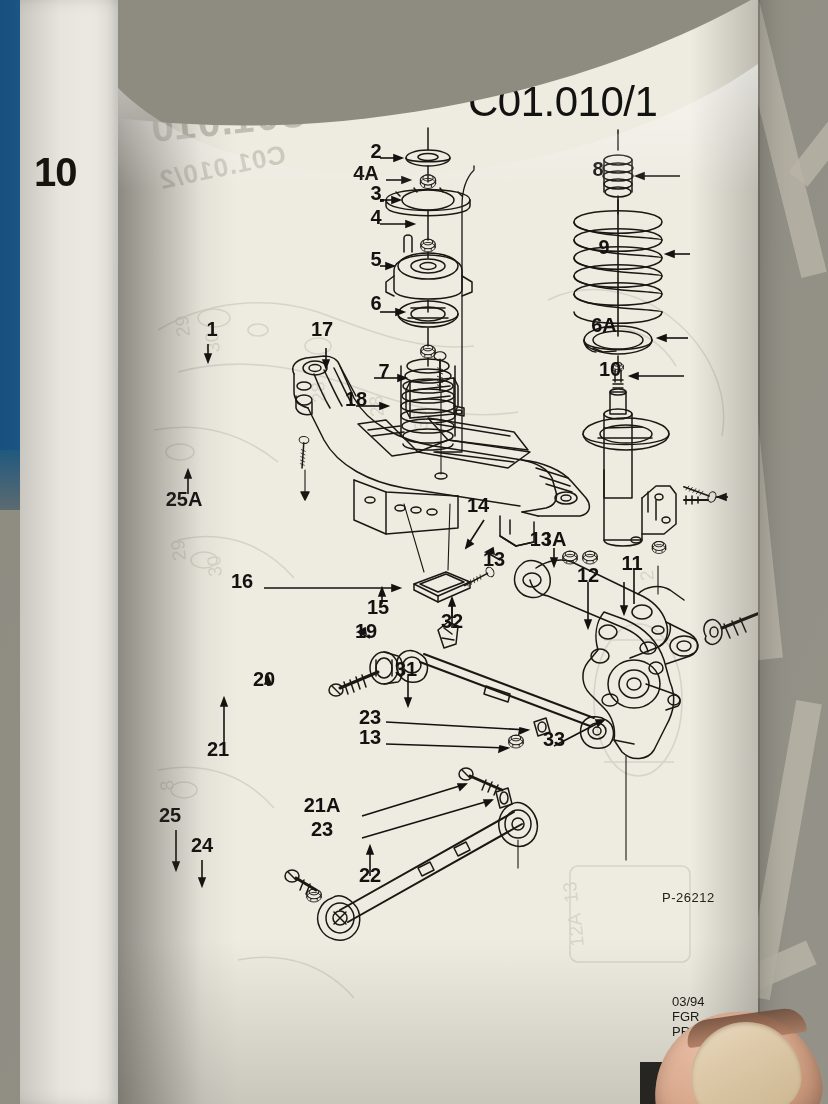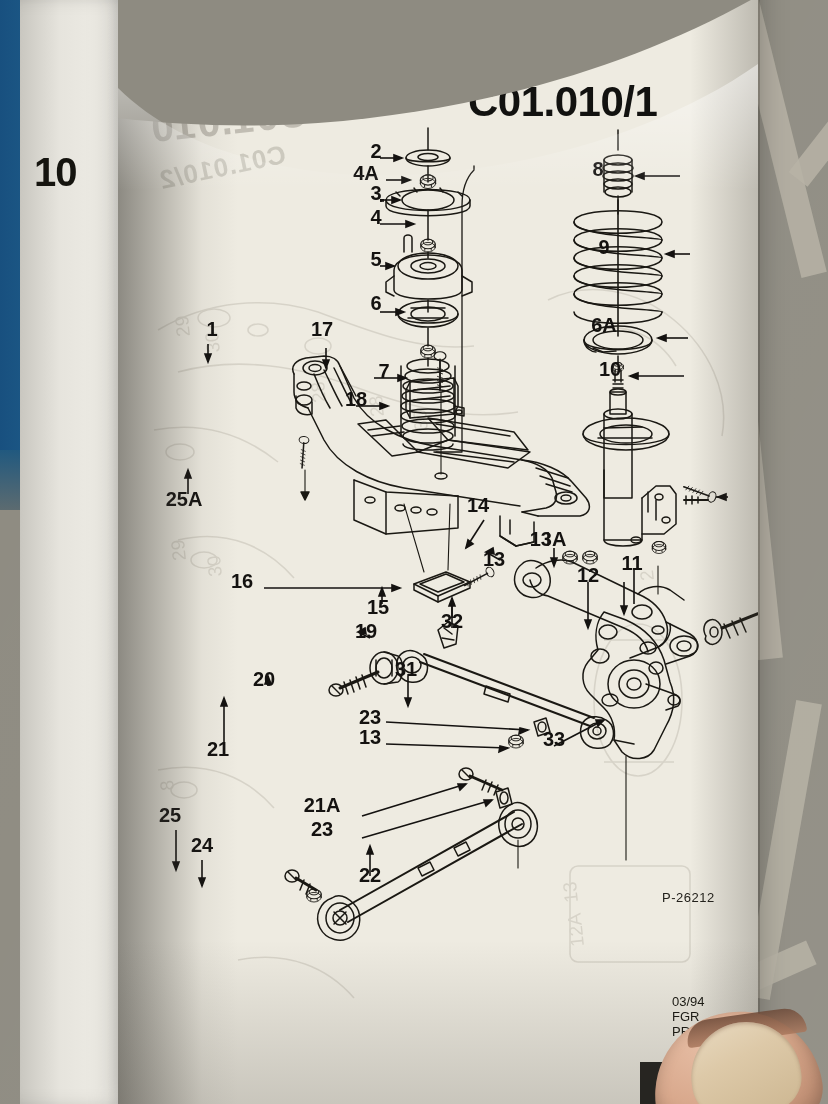--- a/index.html
+++ b/index.html
@@ -67,21 +67,21 @@
 
   
   .showthrough{position:absolute;left:150px;top:98px;font-size:40px;font-weight:bold;
     color:rgba(120,116,104,.38);transform:scaleX(-1) rotate(6deg);letter-spacing:1px;
     pointer-events:none;}
   .showthrough2{position:absolute;left:158px;top:152px;font-size:26px;font-weight:bold;
     color:rgba(125,121,110,.30);transform:scaleX(-1) rotate(12deg);letter-spacing:1px;
     pointer-events:none;}
 
   
-  .title{position:absolute;left:468px;top:78px;font-size:42px;font-weight:bold;color:#121210;
+  .title{position:absolute;left:468px;top:78px;font-size:42px;font-weight:normal;color:#121210;
     letter-spacing:-0.5px;}
 
   
   .diagram{position:absolute;left:118px;top:0;width:640px;height:1104px;}
   .ghost{opacity:.17;}
 
   
   .pcode{position:absolute;left:662px;top:890px;font-size:13px;color:#23211c;letter-spacing:.5px;}
   .datecode{position:absolute;left:672px;top:994px;font-size:13px;color:#16150f;line-height:15px;
     font-family:"Liberation Sans", sans-serif;}

